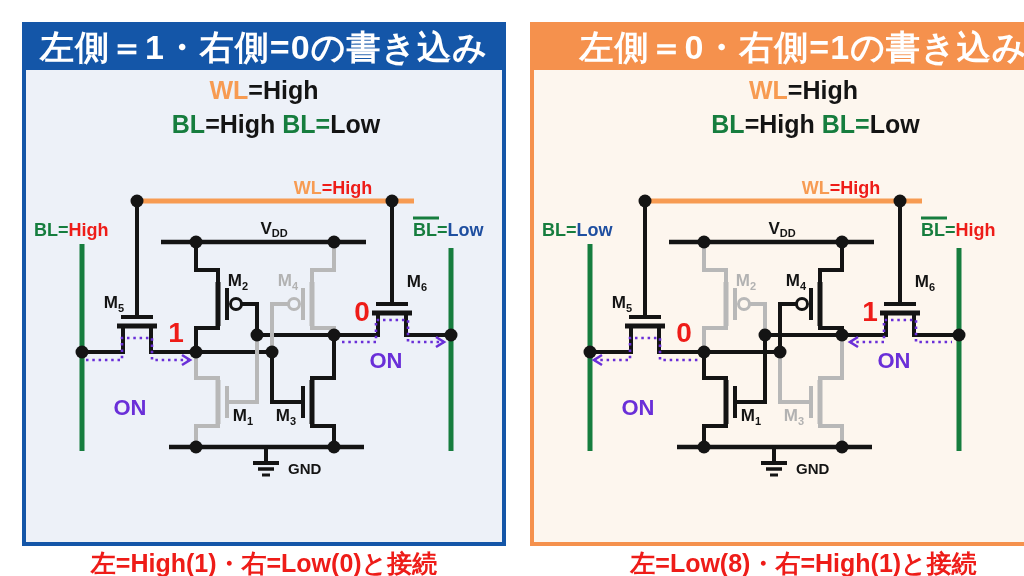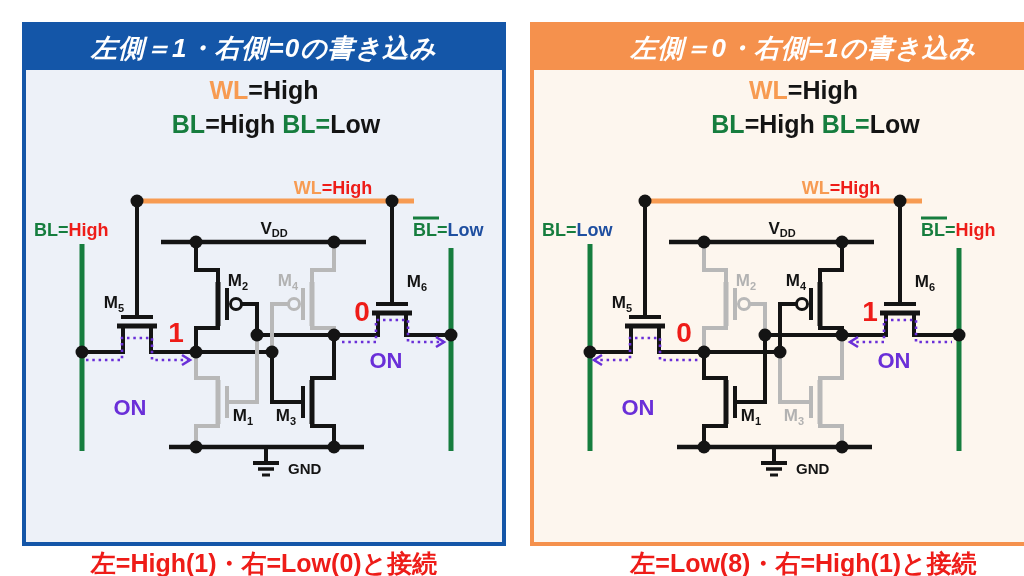--- a/index.html
+++ b/index.html
@@ -2,21 +2,21 @@
 <html><head>
 <meta charset="utf-8">
 <style>
   html,body{margin:0;padding:0;}
   body{width:1024px;height:576px;background:#ffffff;font-family:"Liberation Sans","DejaVu Sans",sans-serif;}
   .stage{position:relative;width:1024px;height:576px;background:#ffffff;overflow:hidden;}
   .panel{position:absolute;top:22px;height:524px;border:4px solid;box-sizing:border-box;}
   .panel.p-left{left:22px;width:484px;border-color:#1456a8;background:#edf1f8;}
   .panel.p-right{left:530px;width:547px;border-color:#f5914d;background:#fdf6ee;}
   .panel-header{position:absolute;top:0;left:0;right:0;height:44px;display:flex;align-items:center;justify-content:center;
-    color:#ffffff;font-weight:bold;font-size:26px;letter-spacing:1px;font-style:italic;}
+    color:#ffffff;font-weight:bold;font-size:34px;letter-spacing:1px;}
   .p-left .panel-header{background:#1456a8;}
   .p-right .panel-header{background:#f5914d;}
   .info-line{position:absolute;left:0;right:0;text-align:center;font-weight:bold;font-size:25px;color:#141414;}
   .line1{top:50px;}
   .line2{top:84px;margin-left:24px;}
   .c-orange{color:#f79b52;}
   .c-green{color:#167d3e;}
   .c-black{color:#141414;}
   .panel-footer{position:absolute;left:0;right:0;top:474px;text-align:center;font-weight:bold;font-size:25px;color:#ee1c18;margin-top:47px;}
   .circuit-svg{position:absolute;left:0;top:148px;}

